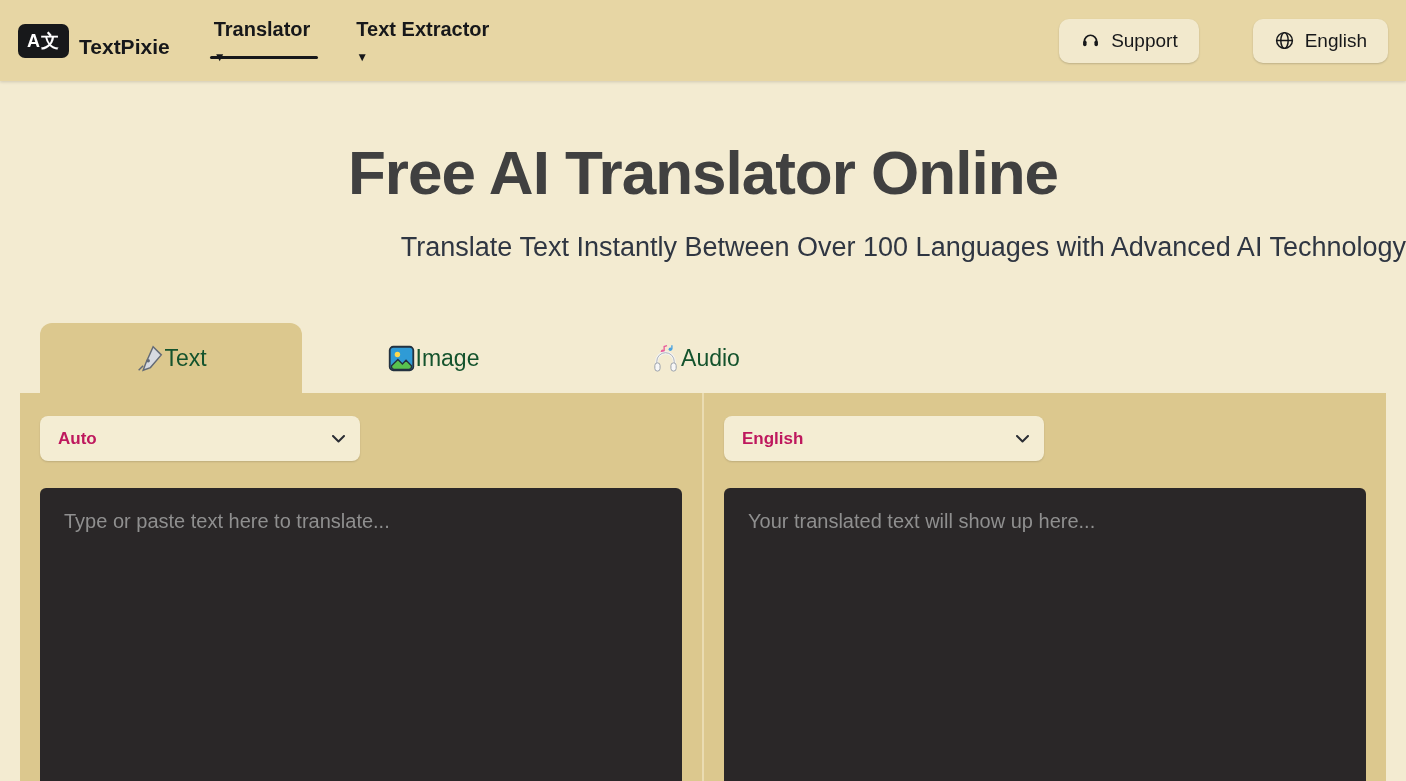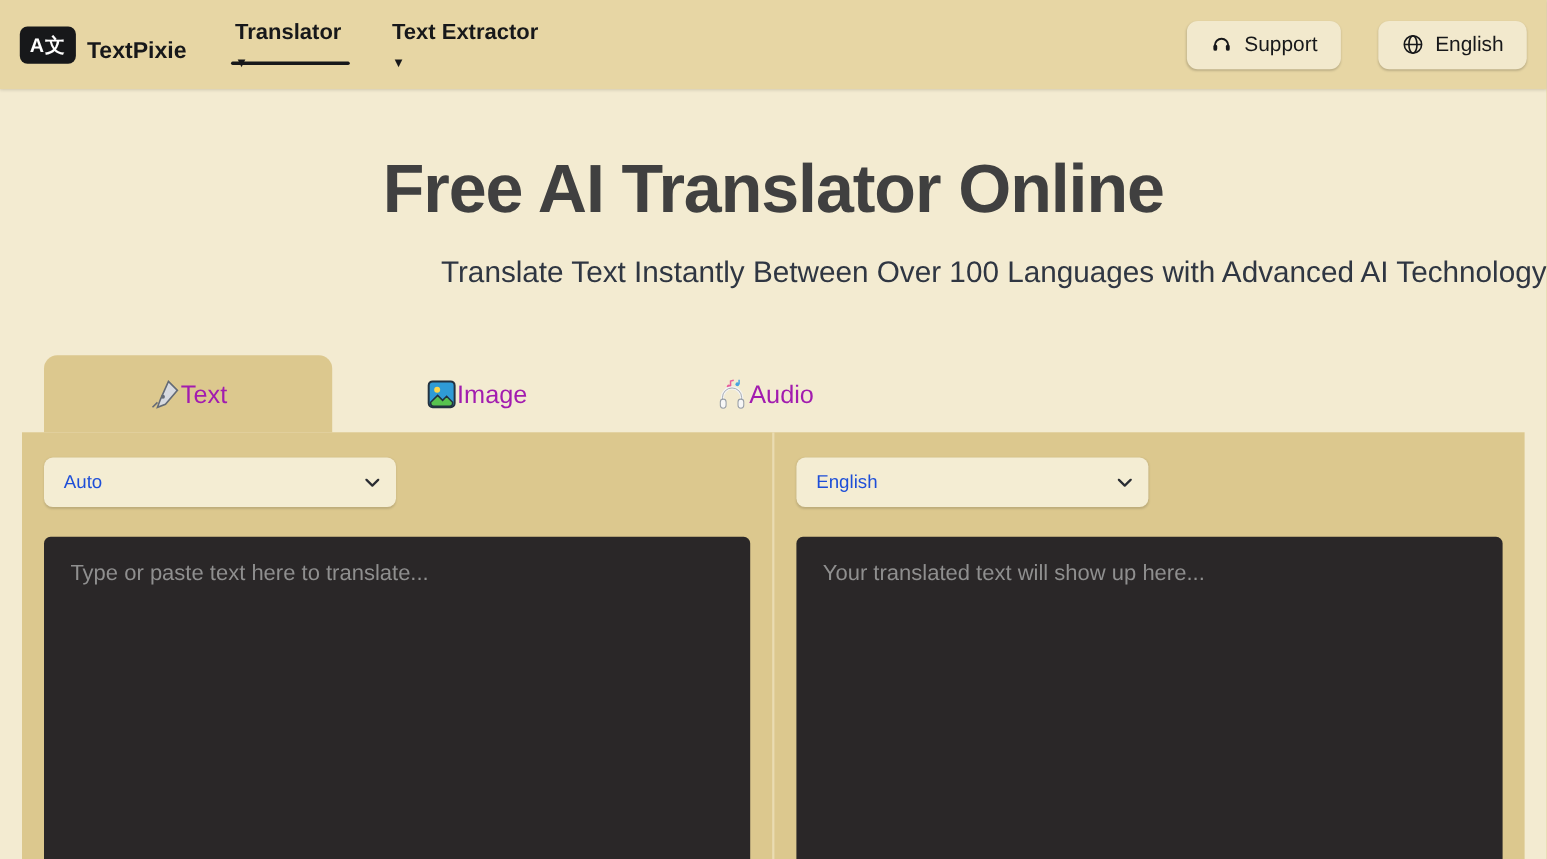--- a/index.html
+++ b/index.html
@@ -28,21 +28,21 @@
 
   nav { display: flex; gap: 46px; align-items: center; }
   .nav-item { display: flex; gap: 10px; font-size: 20px; font-weight: 600; cursor: pointer; flex-direction: column; }
   .nav-item .caret { font-size: 12px; line-height: 1; }
   .nav-label { position: relative; }
   .nav-item.active .nav-label::after {
     content: ""; position: absolute; left: -4px; right: -8px; bottom: -18px;
     height: 3px; background: #17181a; border-radius: 2px;
   }
 
-  .header-right { margin-left: auto; display: flex; gap: 34px; align-items: center; }
+  .header-right { margin-left: auto; display: flex; gap: 54px; align-items: center; }
   .pill-btn {
     display: flex; align-items: center; gap: 10px;
     background: #f2e9cd; border: none; border-radius: 10px;
     padding: 11px 21px; font-size: 19px; color: #17181a;
     box-shadow: 0 1px 2px rgba(0,0,0,0.18);
     cursor: pointer; font-family: inherit;
   }
   .pill-btn svg { display: block; }
 
   
@@ -53,40 +53,40 @@
   .hero-subtitle {
     text-align: right; font-size: 27px; font-weight: 400;
     color: #2f3642; margin: 24px 0 0;
   }
 
   
   .tabs { display: flex; margin: 60px 0 0 40px; }
   .tab {
     width: 262px; height: 70px;
     display: flex; align-items: center; justify-content: center; 
-    font-size: 23px; color: #a21caf; cursor: pointer;
+    font-size: 23px; color: #14532d; cursor: pointer;
     border-radius: 12px 12px 0 0;
   }
   .tab.active { background: #dcc88e; }
   .tab-icon { display: flex; align-items: center; }
 
   
   .panel {
     background: #dcc88e; margin: 0 20px; display: flex;
     min-height: 560px;
   }
   .panel-col { flex: 1; padding: 23px 20px 0; }
   .vdivider { width: 2px; background: #eadcb2; }
 
   .lang-select {
     width: 320px; height: 45px;
     background: #f4edd3; border-radius: 8px;
     display: flex; align-items: center; justify-content: space-between;
     padding: 0 15px 0 18px;
-    font-size: 17px; font-weight: 400; color: #1d4ed8;
+    font-size: 17px; font-weight: 700; color: #be185d;
     box-shadow: 0 1px 2px rgba(0,0,0,0.14);
     cursor: pointer;
   }
 
   .text-area {
     margin-top: 27px; display: block;
     width: 100%; height: 420px;
     background: #2a2728; border: none; border-radius: 6px;
     padding: 22px 24px;
     font-size: 20px; color: #e8e8e8;

